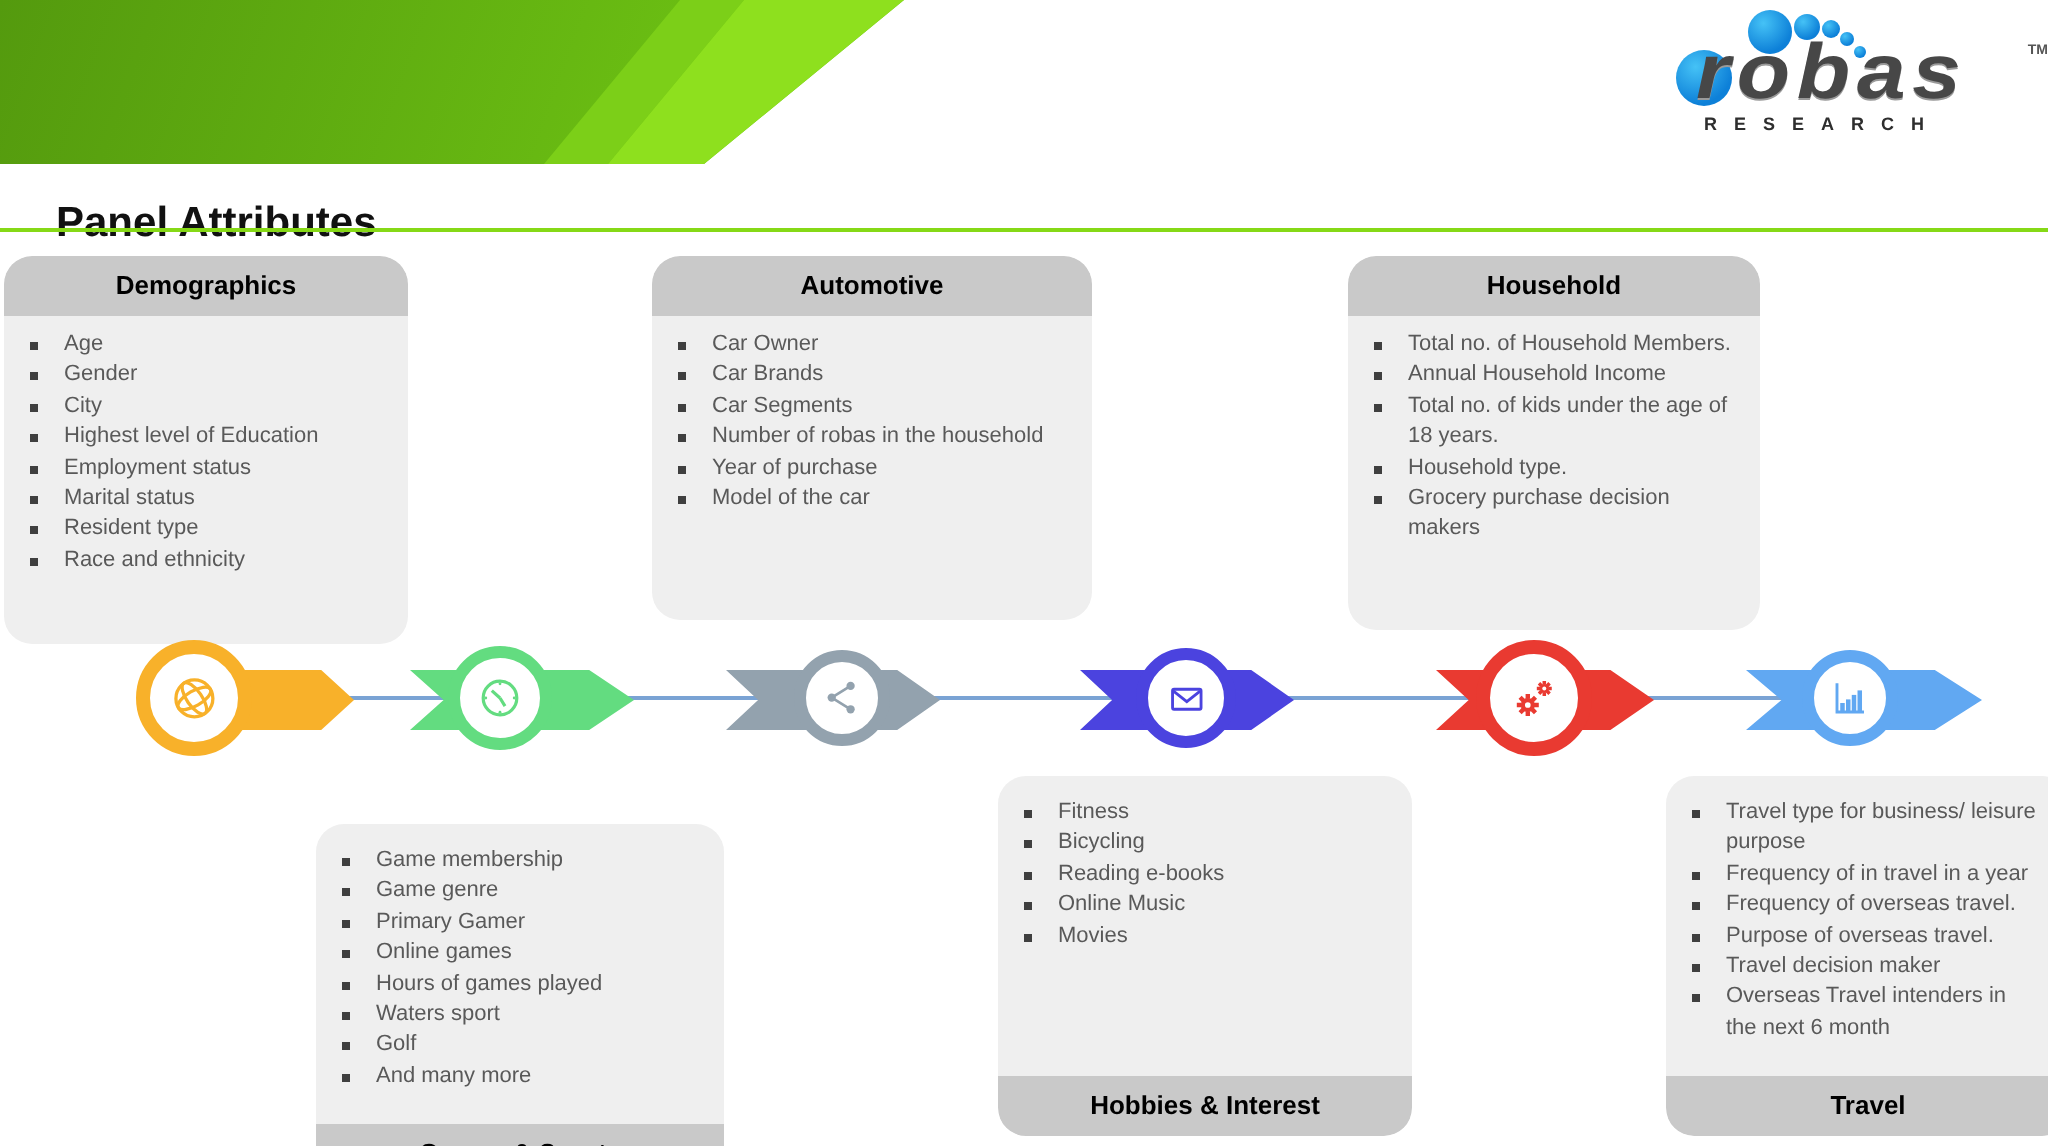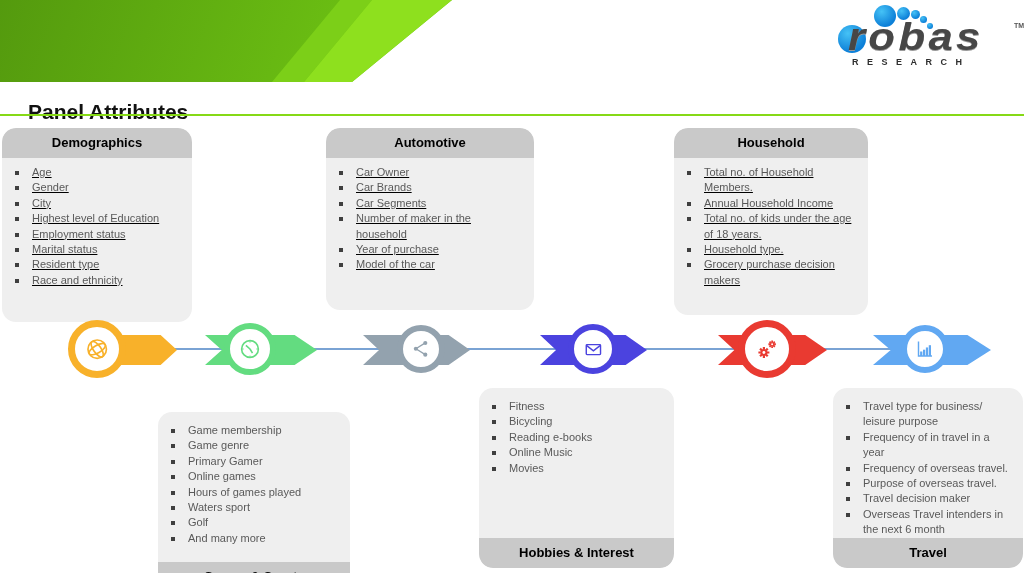--- a/index.html
+++ b/index.html
@@ -35,28 +35,28 @@
   .logo-sub{position:absolute;left:16px;top:53px;font-size:9px;font-weight:700;
       letter-spacing:8.5px;color:#2e2e2e;}
 
   
   .page-title{position:absolute;left:12px;top:84px;margin:16px;font-size:21px;font-weight:700;
       color:var(--title-text);}
   .divider{position:absolute;left:0;top:114px;width:1024px;height:2px;
       background:var(--divider-green);}
 
   
-  .card{position:absolute;background:var(--card-body-bg);border-radius:14px;overflow:hidden;}
+  .card{position:absolute;background:var(--card-body-bg);border-radius:14px;overflow:hidden;padding-left:12px;}
   .band{position:absolute;left:0;width:100%;height:30px;background:var(--card-band-bg);
       font-size:13px;font-weight:700;color:var(--heading-text);text-align:center;
       line-height:30px;}
   .band-top{top:0;border-radius:14px 14px 0 0;}
   .band-bottom{bottom:0;border-radius:0 0 14px 14px;text-align:center;}
   .bullets{margin:0;padding:0;list-style:none;position:absolute;left:0;right:0;}
-  .card-top .bullets{top:30px;bottom:0;padding:7px 14px 0 0;text-decoration:underline;}
+  .card-top .bullets{top:30px;bottom:0;padding:7px 14px 0 0;}
   .card-bottom .bullets{top:0;bottom:30px;padding:11px 14px 0 0;}
   .bullets li{position:relative;padding-left:30px;font-size:11px;line-height:15.4px;
       color:var(--bullet-text);}
   .bullets li::before{content:"";position:absolute;left:13px;top:6px;width:4px;height:4px;
       background:#3f3f3f;}
 
   
   .tl-line{position:absolute;left:97px;top:348px;width:830px;height:2px;
       background:var(--connector-blue);}
   .ribbon{position:absolute;top:335px;height:30px;background:var(--c);
@@ -102,21 +102,21 @@
         <li>Resident type</li>
         <li>Race and ethnicity</li>
       </ul>
   </div>
   <div class="card card-top" style="left:326px;top:128px;width:208px;height:182px;">
     <div class="band band-top">Automotive</div>
     <ul class="bullets">
         <li>Car Owner</li>
         <li>Car Brands</li>
         <li>Car Segments</li>
-        <li>Number of maker in the household</li>
+        <li>Number of robas in the household</li>
         <li>Year of purchase</li>
         <li>Model of the car</li>
       </ul>
   </div>
   <div class="card card-top" style="left:674px;top:128px;width:194px;height:187px;">
     <div class="band band-top">Household</div>
     <ul class="bullets">
         <li>Total no. of Household Members.</li>
         <li>Annual Household Income</li>
         <li>Total no. of kids under the age of 18 years.</li>
@@ -131,21 +131,21 @@
         <li>Game genre</li>
         <li>Primary Gamer</li>
         <li>Online games</li>
         <li>Hours of games played</li>
         <li>Waters sport</li>
         <li>Golf</li>
         <li>And many more</li>
       </ul>
     <div class="band band-bottom">Games &amp; Sports</div>
   </div>
-  <div class="card card-bottom" style="left:479px;top:388px;width:195px;height:180px;">
+  <div class="card card-bottom" style="left:499px;top:388px;width:195px;height:180px;">
     <ul class="bullets">
         <li>Fitness</li>
         <li>Bicycling</li>
         <li>Reading e-books</li>
         <li>Online Music</li>
         <li>Movies</li>
       </ul>
     <div class="band band-bottom">Hobbies &amp; Interest</div>
   </div>
   <div class="card card-bottom" style="left:833px;top:388px;width:190px;height:180px;">

